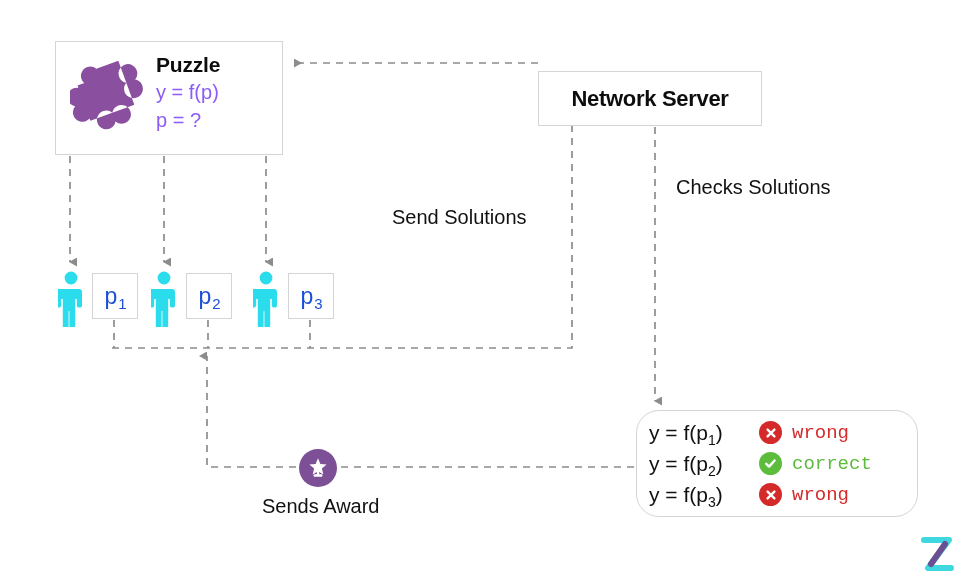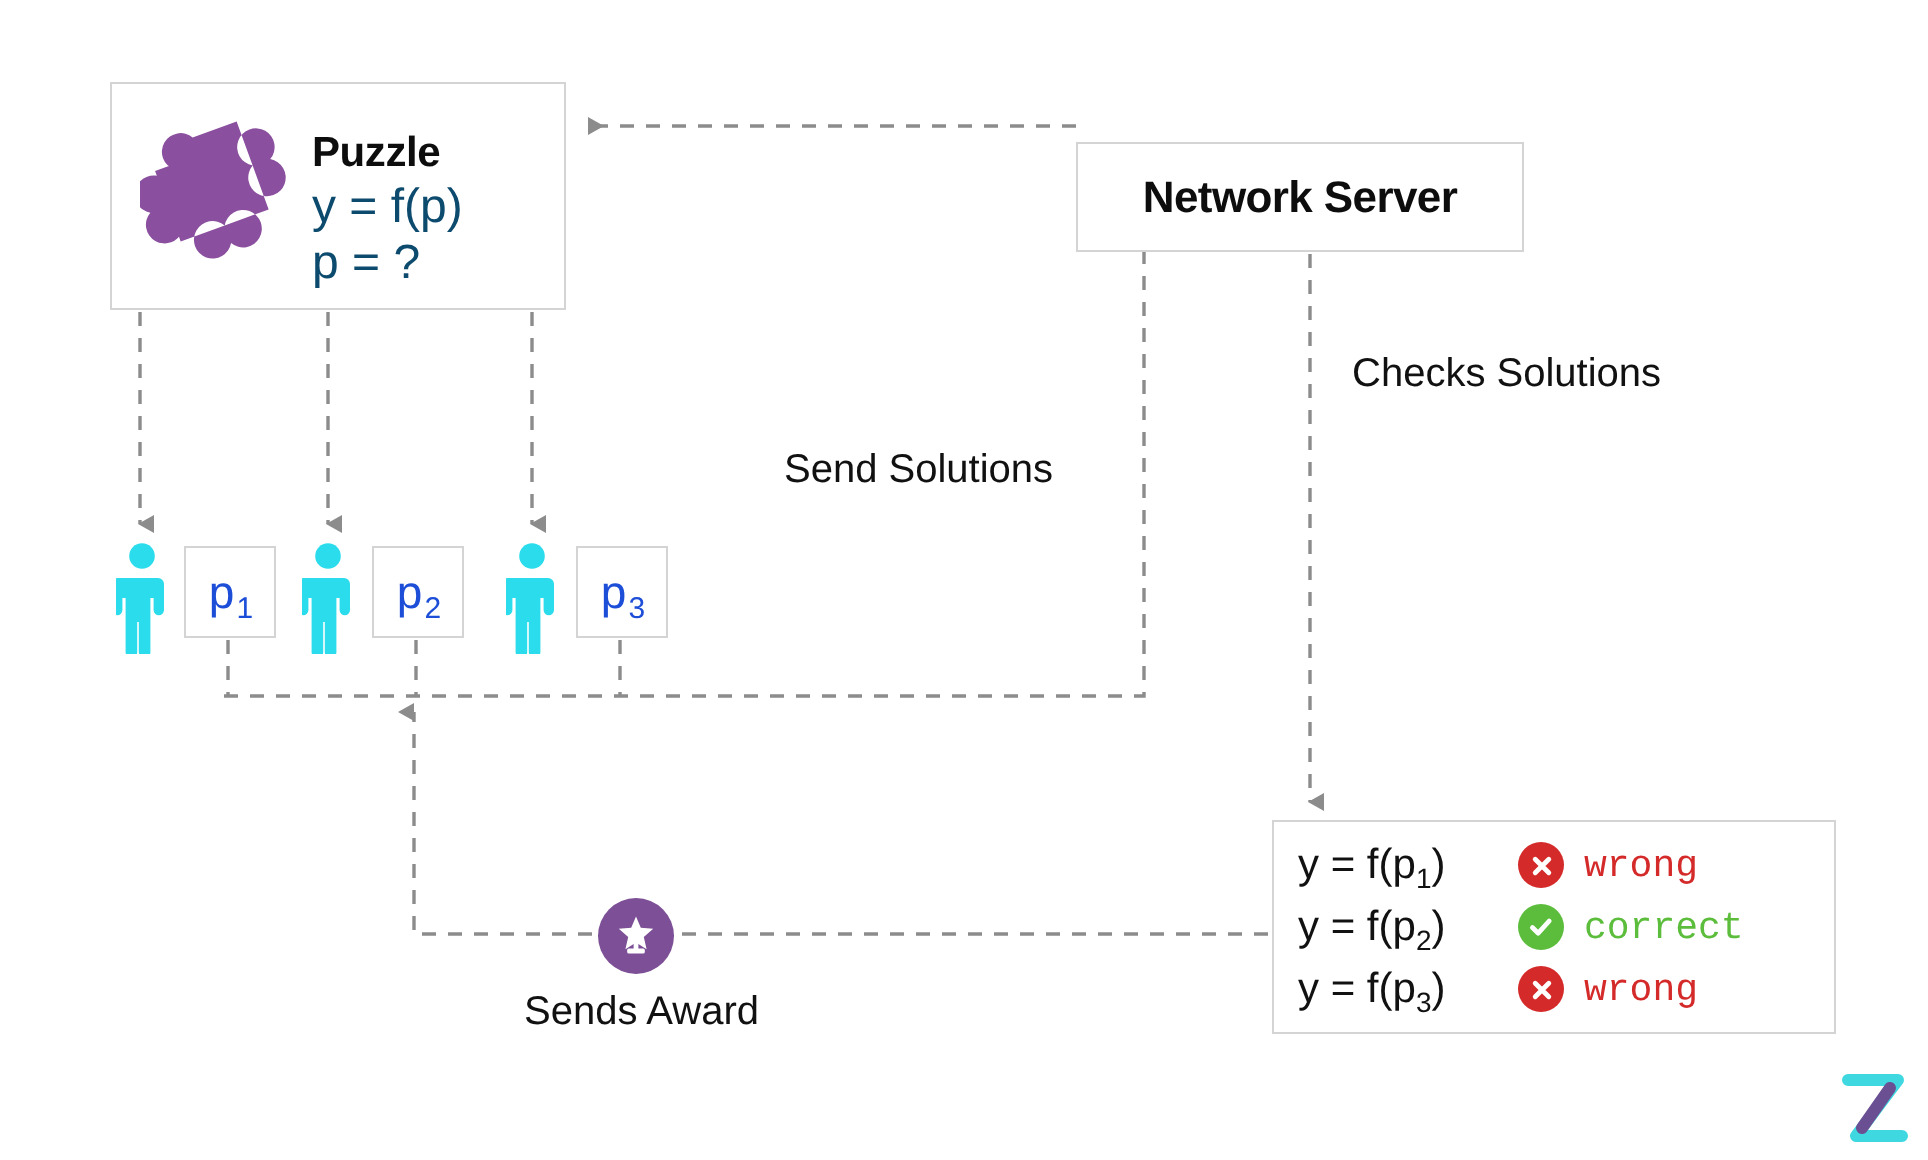--- a/index.html
+++ b/index.html
@@ -42,32 +42,31 @@
   }
   #puzzle-icon {
     position: absolute;
     left: 14px; top: 18px;
     width: 78px; height: 78px;
   }
   #puzzle-text {
     position: absolute;
     left: 100px; top: 10px;
     width: 125px;
-    margin-top: 12px;
   }
   #puzzle-title {
     font-size: 21px;
     font-weight: bold;
     color: #0d0d0d;
     line-height: 26px;
     letter-spacing: -0.2px;
   }
   .puzzle-line {
-    font-size: 24px;
-    color: #0c4a6e;
+    font-size: 20px;
+    color: #8b5cf6;
     line-height: 28px;
   }
 
   
   #server-box {
     left: 538px; top: 45px;
     width: 224px; height: 55px;
     display: flex;
     align-items: center;
     justify-content: center;
@@ -108,40 +107,40 @@
   }
 
   
   .flow-label {
     position: absolute;
     font-size: 20px;
     color: #111111;
     white-space: nowrap;
   }
   #label-sends-puzzle   { left: 337px; top: 76px; }
-  #label-send-solutions { left: 392px; top: 224px; text-align: right; }
+  #label-send-solutions { left: 392px; top: 206px; text-align: right; }
   #label-checks-solutions { left: 676px; top: 176px; }
   #label-sends-award    { left: 262px; top: 495px; }
 
   
   #award-badge {
     position: absolute;
     left: 299px; top: 449px;
     width: 38px; height: 38px;
     border-radius: 50%;
     background: #7c4f96;
     display: flex;
     align-items: center;
     justify-content: center;
   }
 
   
   #results-panel {
     left: 636px; top: 410px;
-    width: 282px; height: 107px;
+    width: 282px; height: 107px; border-radius: 23px;
   }
   .result-row {
     position: absolute;
     left: 12px;
     height: 31px;
     display: flex;
     align-items: center;
   }
   .result-row:nth-of-type(1) { top: 6px; }
   .result-row:nth-of-type(2) { top: 37px; }

